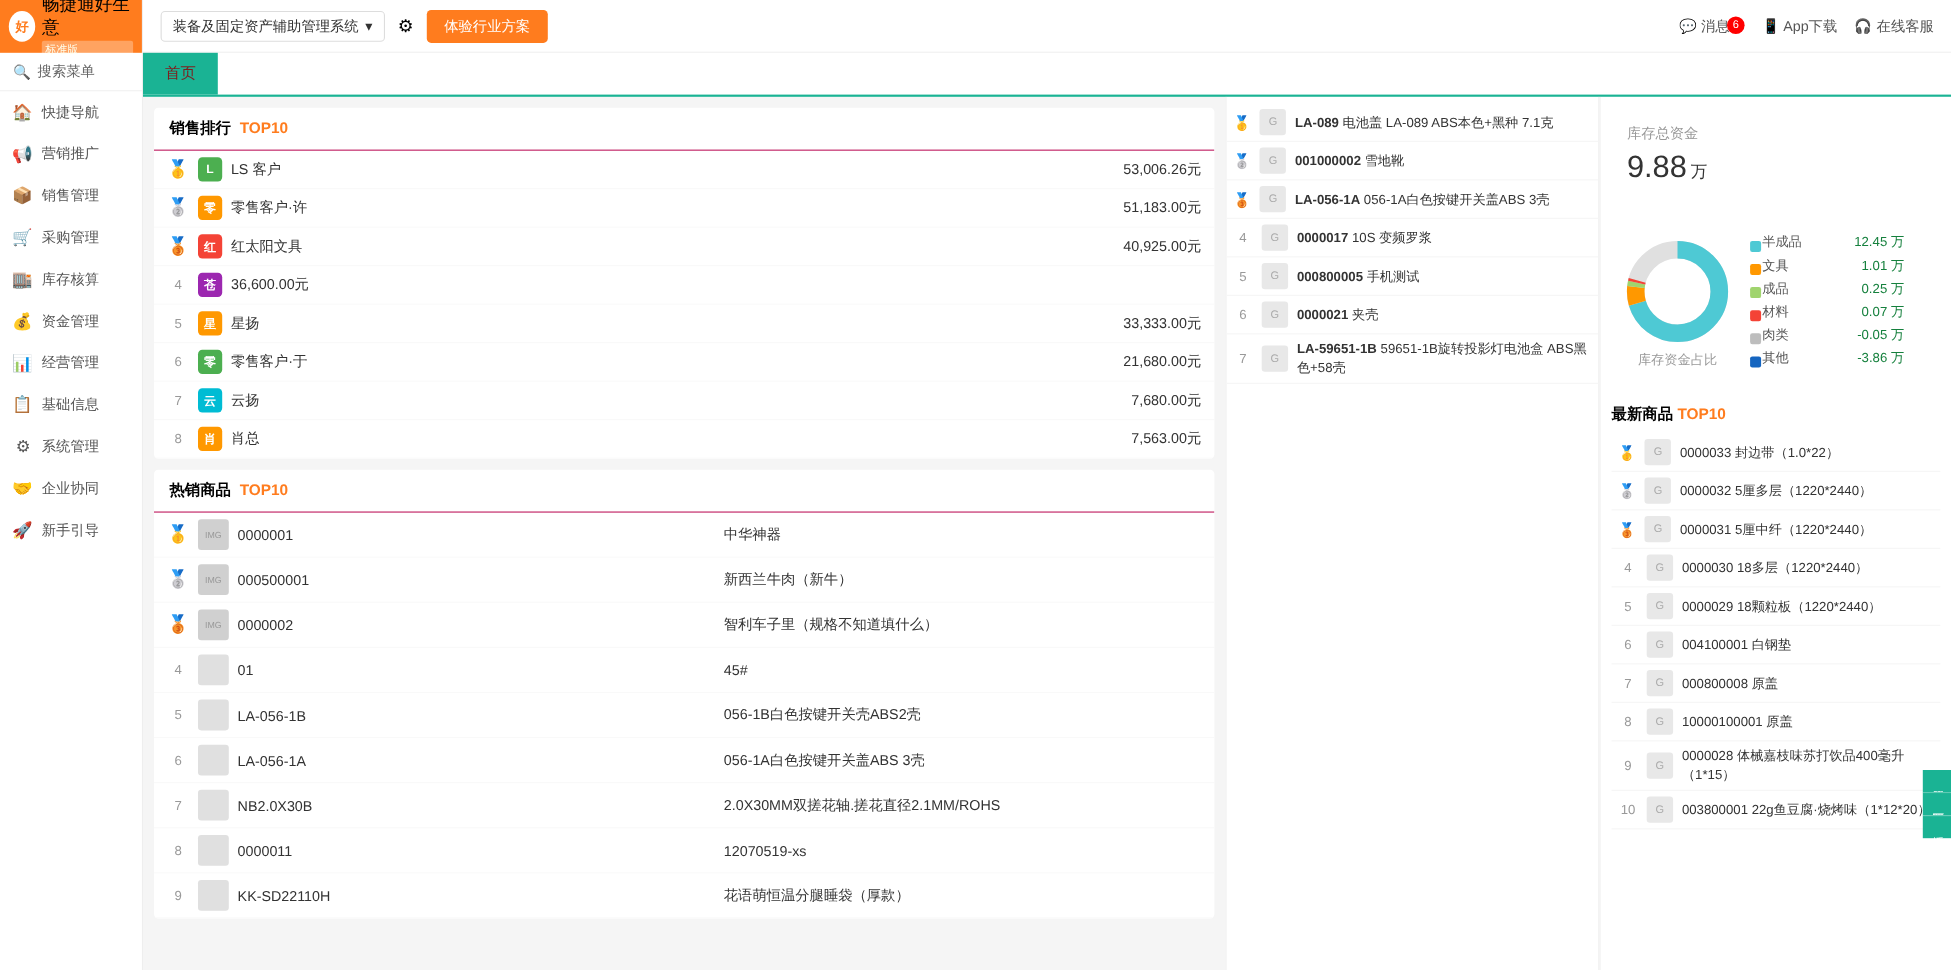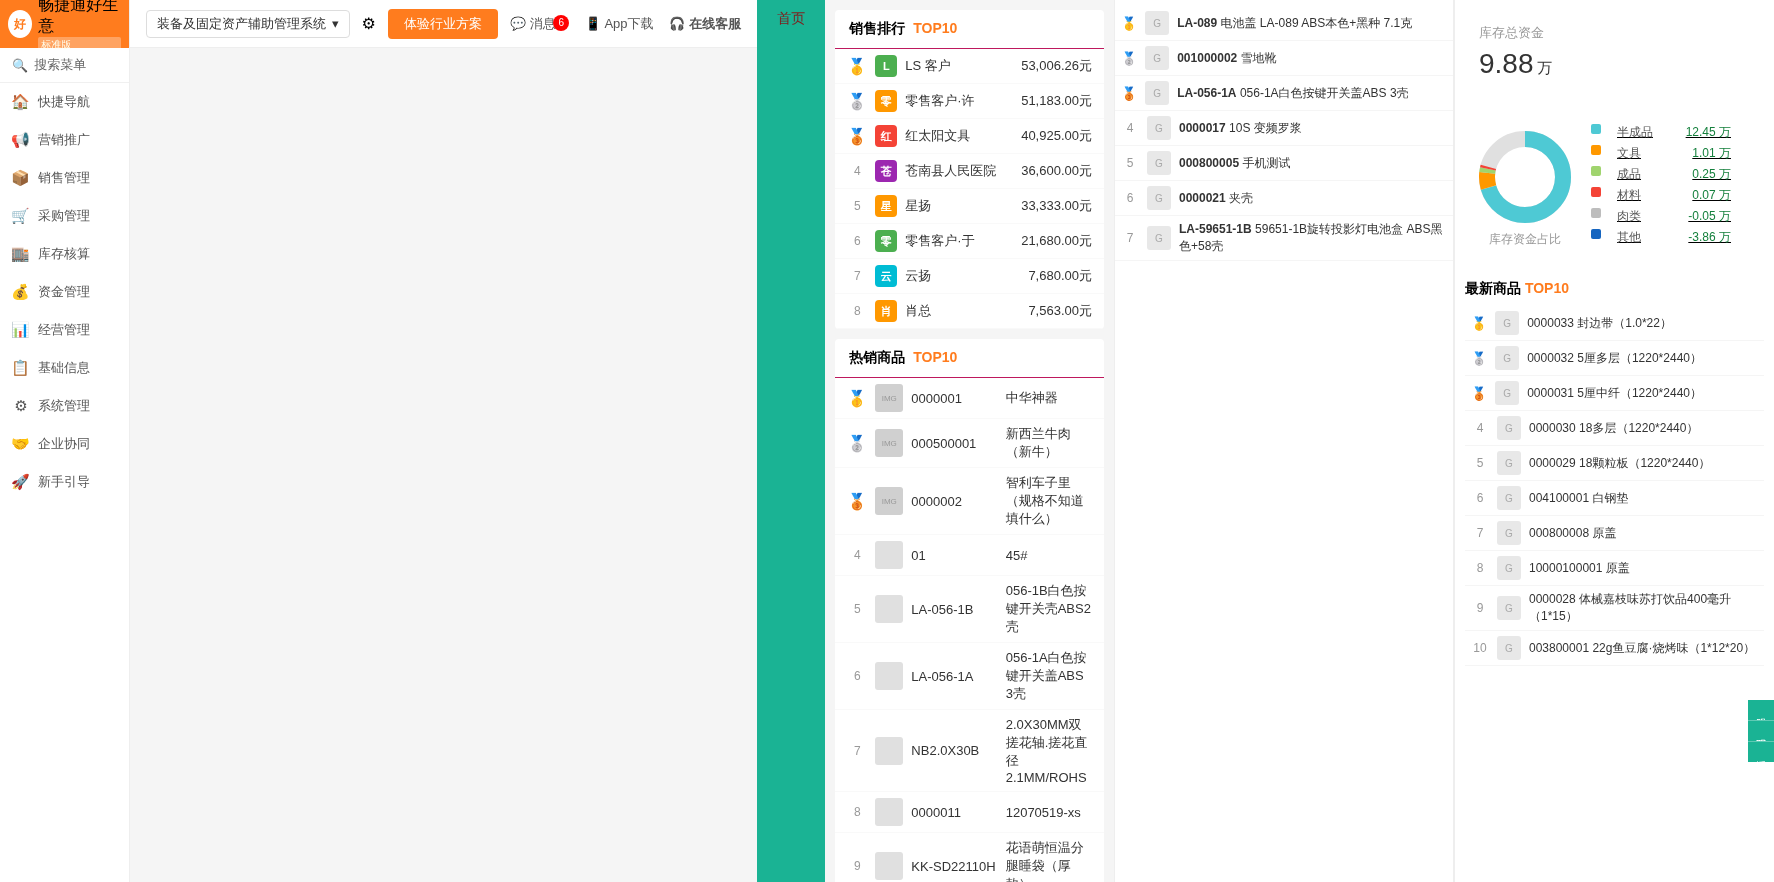--- a/index.html
+++ b/index.html
@@ -38,21 +38,21 @@
       border-bottom: 1px solid #f0f0f0;
     }
     .sidebar-nav { flex: 1; overflow-y: auto; }
     .nav-item {
       display: flex; align-items: center; padding: 10px 12px; gap: 8px;
       cursor: pointer; color: #555; font-size: 13px;
     }
     .nav-icon { width: 18px; height: 18px; display: flex; align-items: center; justify-content: center; font-size: 15px; }
 
     
-    .main-area { flex: 1; display: flex; flex-direction: row; overflow: hidden; }
+    .main-area { flex: 1; display: flex; flex-direction: column; overflow: hidden; }
     .topbar {
       height: 48px;
       background: #fff;
       display: flex;
       align-items: center;
       padding: 0 16px;
       gap: 12px;
       border-bottom: 1px solid #eee;
     }
     .system-selector {
@@ -92,21 +92,21 @@
     .rank-thumb { width: 28px; height: 28px; border-radius: 3px; background: #e0e0e0; flex-shrink: 0; display: flex; align-items: center; justify-content: center; font-size: 10px; color: #999; }
 
     
     .inventory-box { background: #fff; border-radius: 4px; padding: 14px; margin-bottom: 10px; }
     .inventory-title { font-size: 13px; color: #999; margin-bottom: 6px; }
 
     
     .donut-section { display: flex; align-items: center; gap: 16px; padding: 10px 0; }
     .donut-wrap { position: relative; width: 100px; height: 100px; flex-shrink: 0; }
     .legend-list { font-size: 12px; }
-    .legend-item { display: flex; align-items: flex-start; gap: 16px; margin-bottom: 4px; justify-content: space-between; min-width: 140px; text-decoration: underline; }
+    .legend-item { display: flex; align-items: flex-end; gap: 1px; margin-bottom: 4px; justify-content: space-between; min-width: 140px; }
     .legend-dot { width: 10px; height: 10px; border-radius: 2px; flex-shrink: 0; }
     .legend-label { flex: 1; color: #555; }
     .legend-val { color: #15803d; font-weight: 500; }
     .donut-subtitle { font-size: 12px; color: #999; text-align: center; margin-top: 4px; }
 
     
     .product-row { display: flex; align-items: center; padding: 5px 6px; border-bottom: 1px solid #f5f5f5; gap: 8px; }
     .prod-rank-num { width: 18px; font-size: 12px; color: #999; text-align: center; }
     .prod-thumb { width: 24px; height: 24px; background: #e8e8e8; border-radius: 3px; flex-shrink: 0; display: flex; align-items: center; justify-content: center; }
     .prod-info { flex: 1; font-size: 12px; color: #333; }
@@ -197,21 +197,21 @@
     <span style="font-size:16px;cursor:pointer;">⚙</span>
     <button class="btn-trial">体验行业方案</button>
     <div class="topbar-right">
       <span style="cursor:pointer;">
         💬 <span>消息</span>
         <span class="notification-badge">6</span>
       </span>
       <span style="cursor:pointer;">
         📱 <span>App下载</span>
       </span>
-      <span style="cursor:pointer;font-weight:bold;">
+      <span style="cursor:pointer;">
         🎧 <span>在线客服</span>
       </span>
     </div>
   </div>
 
   <div class="nav-tabs" id="nav-tabs">
       <div class="tab-item active">首页</div>
     </div>
 
   <div class="content">
@@ -237,21 +237,20 @@
   </div>
             <div class="rank-row">
     <span class="rank-medal">🥉</span>
     <span class="rank-badge" style="background:#f44336">红</span>
     <span class="rank-name">红太阳文具</span>
     <span class="rank-value">40,925.00元</span>
   </div>
             <div class="rank-row">
     <span class="rank-num">4</span>
     <span class="rank-badge" style="background:#9c27b0">苍</span>
-    <span class="rank-name">苍南县人民医院</span>
     <span class="rank-value">36,600.00元</span>
   </div>
             <div class="rank-row">
     <span class="rank-num">5</span>
     <span class="rank-badge" style="background:#ff9800">星</span>
     <span class="rank-name">星扬</span>
     <span class="rank-value">33,333.00元</span>
   </div>
             <div class="rank-row">
     <span class="rank-num">6</span>

